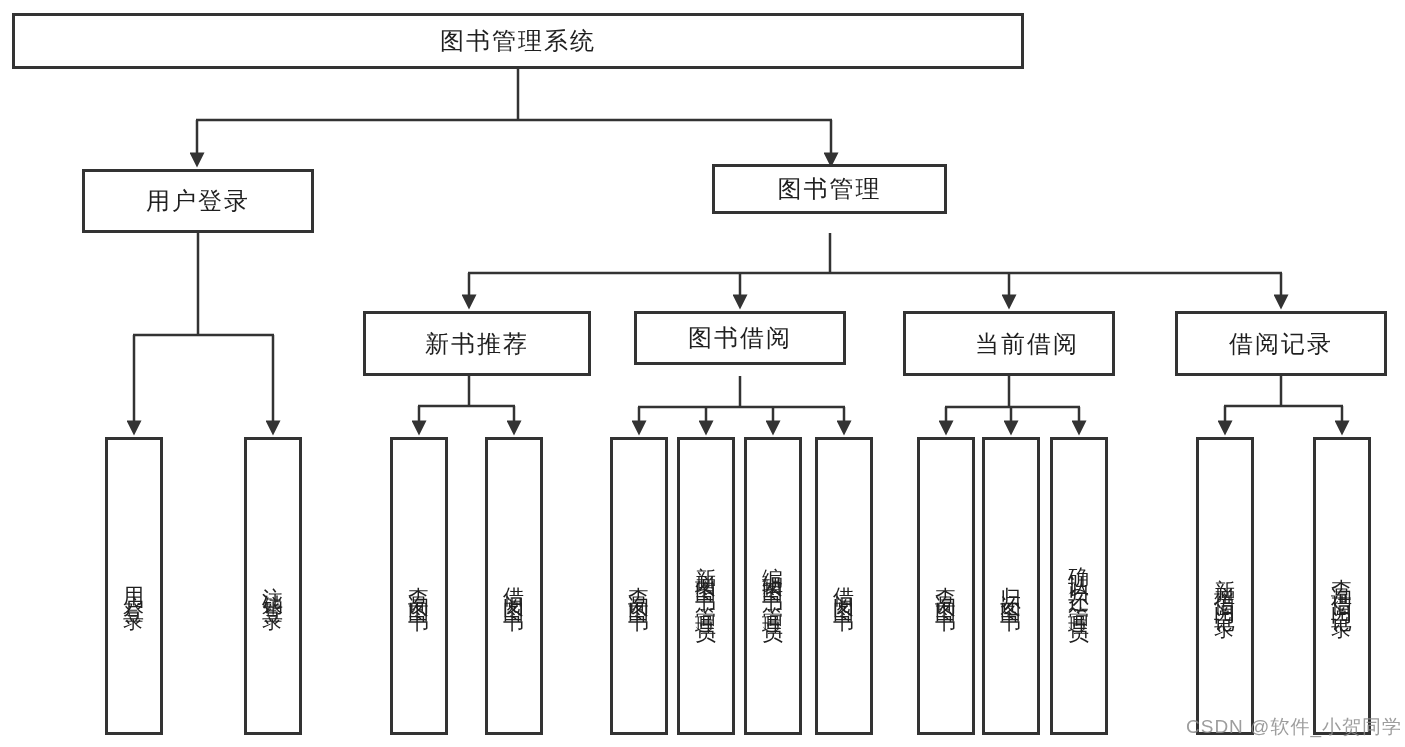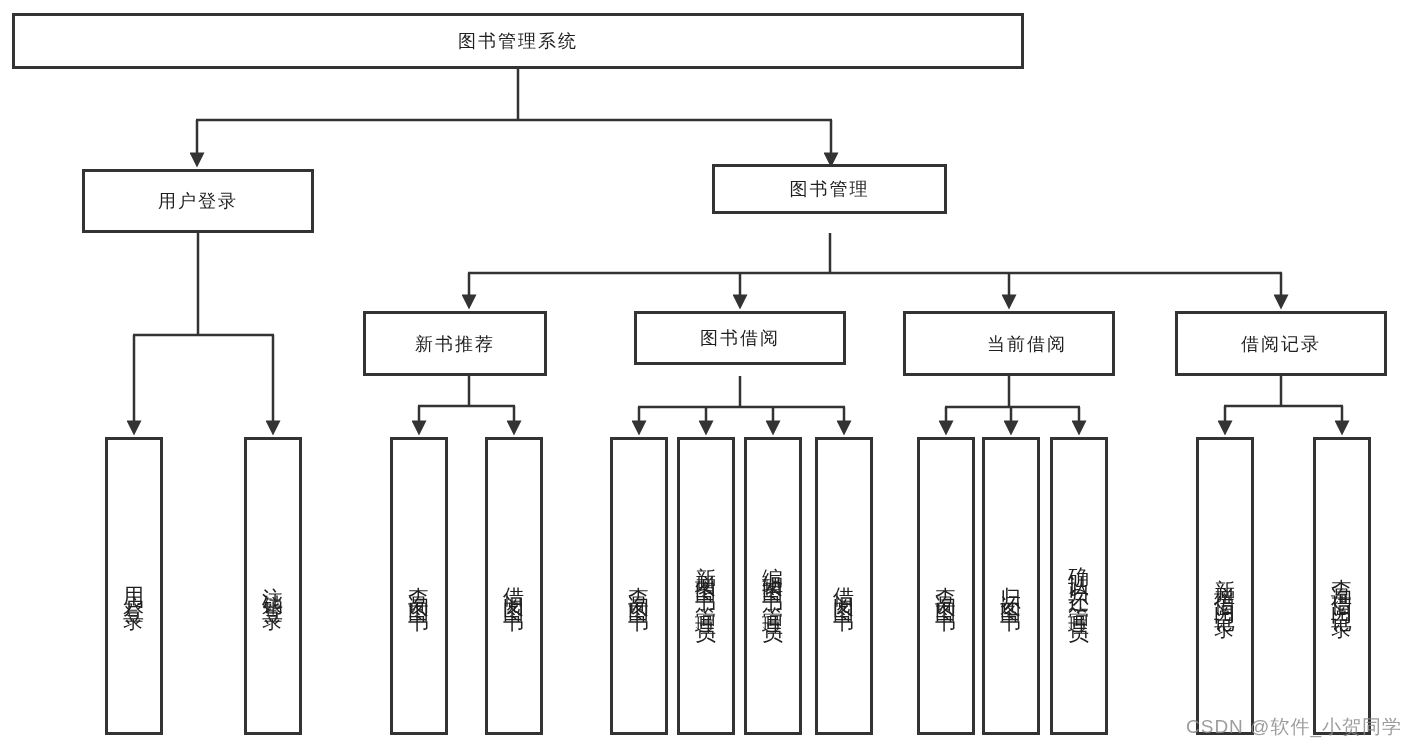--- a/index.html
+++ b/index.html
@@ -17,21 +17,21 @@
   }
   svg.connectors{position:absolute;left:0;top:0;z-index:1;}
   svg.connectors line{stroke:var(--color-line);stroke-width:2.5;}
   #arrowhead path{fill:var(--color-line);}
   .node{
     position:absolute;box-sizing:border-box;z-index:2;
     border:3px solid var(--color-line);background:#fff;
     display:flex;align-items:center;justify-content:center;
     text-align:center;line-height:1;
   }
-  .h-node{font-size:18px;letter-spacing:2px;}
+  .h-node{font-size:24px;letter-spacing:2px;}
   .v-node{
     writing-mode:vertical-rl;text-orientation:mixed;
     font-size:21px;letter-spacing:8px;
   }
   .watermark{
     position:absolute;left:1186px;top:714px;z-index:5;
     font-size:19px;letter-spacing:1px;white-space:nowrap;
     color:var(--color-watermark);opacity:.85;
   }
 </style>
@@ -100,21 +100,21 @@
       <line x1="1225" y1="406" x2="1225" y2="431" marker-end="url(#arrowhead)"></line>
       <line x1="1342" y1="406" x2="1342" y2="431" marker-end="url(#arrowhead)"></line>
     </g>
   </svg>
 
   <div class="node h-node" style="left:12px;top:13px;width:1012px;height:56px;">图书管理系统</div>
 
   <div class="node h-node" style="left:82px;top:169px;width:232px;height:64px;">用户登录</div>
   <div class="node h-node" style="left:712px;top:164px;width:235px;height:50px;">图书管理</div>
 
-  <div class="node h-node" style="left:363px;top:311px;width:184px;height:65px;">新书推荐</div>
+  <div class="node h-node" style="left:363px;top:311px;width:228px;height:65px;">新书推荐</div>
   <div class="node h-node" style="left:634px;top:311px;width:212px;height:54px;">图书借阅</div>
   <div class="node h-node" style="left:903px;top:311px;width:212px;height:65px;padding-left:36px;">当前借阅</div>
   <div class="node h-node" style="left:1175px;top:311px;width:212px;height:65px;">借阅记录</div>
 
   <div class="node v-node" style="left:105px;top:437px;width:58px;height:298px;">用户登录</div>
   <div class="node v-node" style="left:244px;top:437px;width:58px;height:298px;">注销登录</div>
 
   <div class="node v-node" style="left:390px;top:437px;width:58px;height:298px;">查询图书</div>
   <div class="node v-node" style="left:485px;top:437px;width:58px;height:298px;">借阅图书</div>
 

